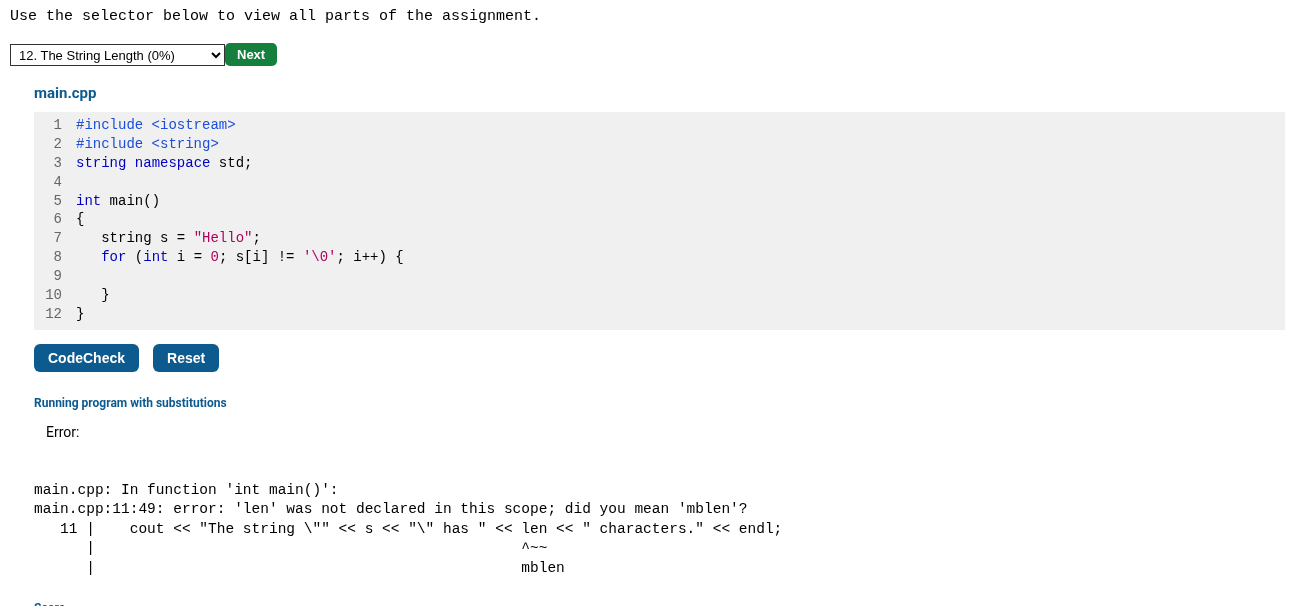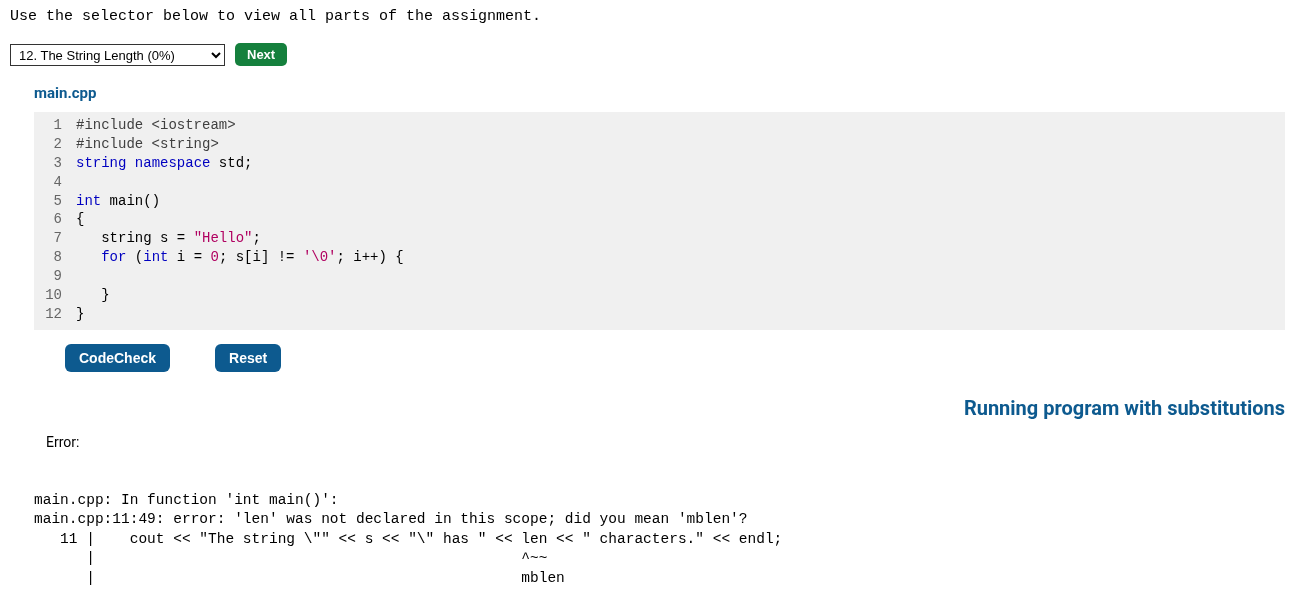--- a/index.html
+++ b/index.html
@@ -15,21 +15,20 @@
       padding: 8px 10px;
     }
     .instruction {
       font-size: 15px;
       margin-bottom: 18px;
       font-family: Liberation Mono, monospace;
     }
     .selector-row {
       display: flex;
       align-items: center;
-      gap: 10px;
       margin-bottom: 18px;
     }
     .part-select {
       font-size: 13px;
       padding: 2px 4px;
       border: 1px solid #333;
       background: #fff;
       min-width: 215px;
       height: 22px;
     }
@@ -68,48 +67,46 @@
       width: 42px;
       text-align: right;
       padding-right: 14px;
       color: #666;
       user-select: none;
       flex-shrink: 0;
     }
     .code-text {
       flex: 1;
     }
-    .tok-pp { color: #404040; }
+    .tok-pp { color: #1d4ed8; }
     .tok-kw { color: #0000c0; }
     .tok-str { color: #b00060; }
     .tok-char { color: #b00060; }
     .tok-num { color: #b00060; }
     .tok-type { color: #0000c0; }
     .action-row {
       display: flex;
       gap: 14px;
       margin-bottom: 24px;
     }
     .codecheck-btn, .reset-btn {
       background: #0d5a8f;
       color: #fff;
       border: none;
       border-radius: 6px;
       padding: 6px 14px;
       font-size: 14px;
       font-weight: 700;
       cursor: pointer;
-      margin-left: 31px;
     }
     .section-heading {
       color: #0d5a8f;
       font-weight: 700;
-      font-size: 20px;
+      font-size: 12px;
       margin-bottom: 14px;
-      text-align: right;
     }
     .error-label {
       font-size: 14px;
       margin-bottom: 14px;
       padding-left: 12px;
     }
     .error-output {
       font-family: "Menlo", "Consolas", "Courier New", monospace;
       font-size: 14.5px;
       white-space: pre;

